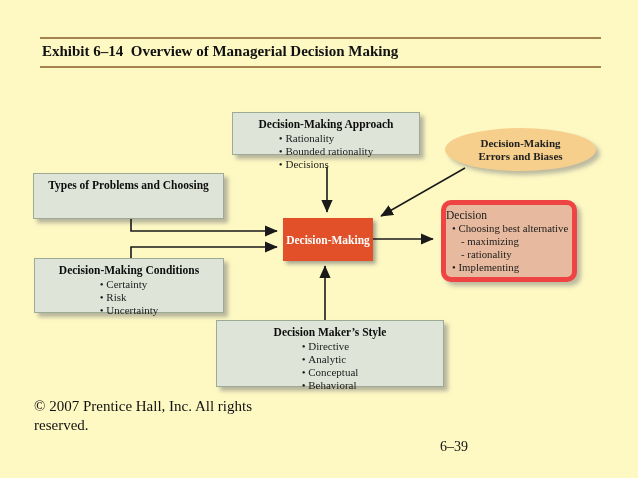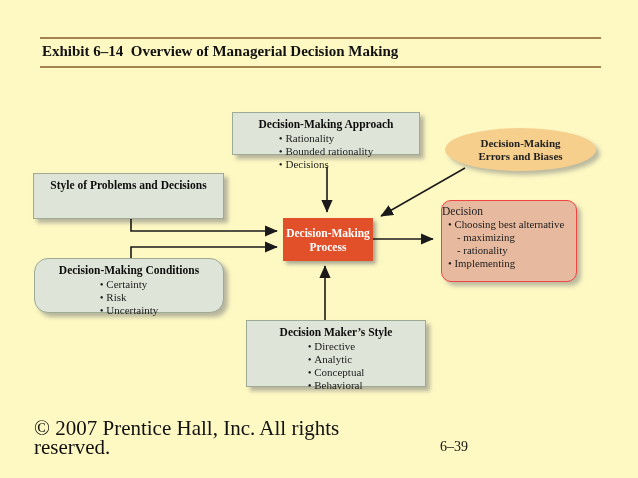--- a/index.html
+++ b/index.html
@@ -53,22 +53,22 @@
   .bullets { margin-top: 1px; }
   .bullets.centered { width: fit-content; margin-left: auto; margin-right: auto; }
   .bullets.left-pad { padding-left: 5px; }
   .li { white-space: nowrap; }
   .li.l1::before { content: "\2022\00a0"; }
   .li.l2 { padding-left: 9px; }
   .li.l2::before { content: "-\00a0"; }
 
   #box-approach  { left: 232px; top: 112px; width: 188px; height: 43px; }
   #box-problems  { left: 33px;  top: 173px; width: 191px; height: 46px; }
-  #box-conditions{ left: 34px;  top: 258px; width: 190px; height: 55px; border-radius: 14px; }
-  #box-style     { left: 246px; top: 320px; width: 180px; height: 67px; }
+  #box-conditions{ left: 34px;  top: 258px; width: 190px; height: 55px; }
+  #box-style     { left: 216px; top: 320px; width: 228px; height: 67px; }
 
   #box-process {
     position: absolute;
     left: 283px; top: 218px; width: 90px; height: 43px;
     background: #e2502a;
     box-shadow: 3px 3px 4px rgba(110,110,110,0.6);
     color: #ffffff;
     font-weight: bold;
     font-size: 11.5px;
     line-height: 14px;
@@ -92,43 +92,43 @@
     font-weight: bold;
     font-size: 11px;
     line-height: 13px;
     color: #20201e;
   }
 
   #box-decision {
     position: absolute;
     left: 441px; top: 200px; width: 136px; height: 82px;
     background: #e7b99e;
-    border: 1px solid #ef4444;
+    border: 5px solid #ef4444;
     border-radius: 10px;
     box-shadow: 4px 4px 4px rgba(125,125,125,0.5);
     box-sizing: border-box;
     font-size: 10.8px;
     line-height: 13px;
     color: #1c1c1c;
   }
   #box-decision .hdr { margin-top: 4px; font-size: 11.5px; }
   #box-decision .bullets { padding-left: 6px; margin-top: 0; }
 
   #arrow-layer {
     position: absolute;
     left: 0; top: 0;
     pointer-events: none;
   }
   .arrow { stroke: #1a1a1a; stroke-width: 1.6; fill: none; }
 
   
   #footer-left {
     position: absolute;
-    left: 34px; top: 419px;
-    font-size: 21px;
+    left: 34px; top: 397px;
+    font-size: 15px;
     line-height: 19px;
     color: #111;
   }
   #page-number {
     position: absolute;
     left: 440px; top: 439px;
     font-size: 14px;
     color: #111;
   }
 </style>
@@ -149,21 +149,21 @@
         <div class="li l1">Decisions</div>
       </div>
   </div>
 
   <div id="ellipse-errors">
     <div>Decision-Making</div>
     <div>Errors and Biases</div>
   </div>
 
   <div id="box-problems" class="dbox">
-    <div class="hdr">Style of Problems and Decisions</div>
+    <div class="hdr">Types of Problems and Choosing</div>
   </div>
 
   <div id="box-conditions" class="dbox">
     <div class="hdr">Decision-Making Conditions</div>
     <div class="bullets centered">
         <div class="li l1">Certainty</div>
         <div class="li l1">Risk</div>
         <div class="li l1">Uncertainty</div>
       </div>
   </div>
@@ -173,21 +173,20 @@
     <div class="bullets centered">
         <div class="li l1">Directive</div>
         <div class="li l1">Analytic</div>
         <div class="li l1">Conceptual</div>
         <div class="li l1">Behavioral</div>
       </div>
   </div>
 
   <div id="box-process">
     <div>Decision-Making</div>
-    <div>Process</div>
   </div>
 
   <div id="box-decision">
     <div class="hdr">Decision</div>
     <div class="bullets">
         <div class="li l1">Choosing best alternative</div>
         <div class="li l2">maximizing</div>
         <div class="li l2">rationality</div>
         <div class="li l1">Implementing</div>
       </div>

